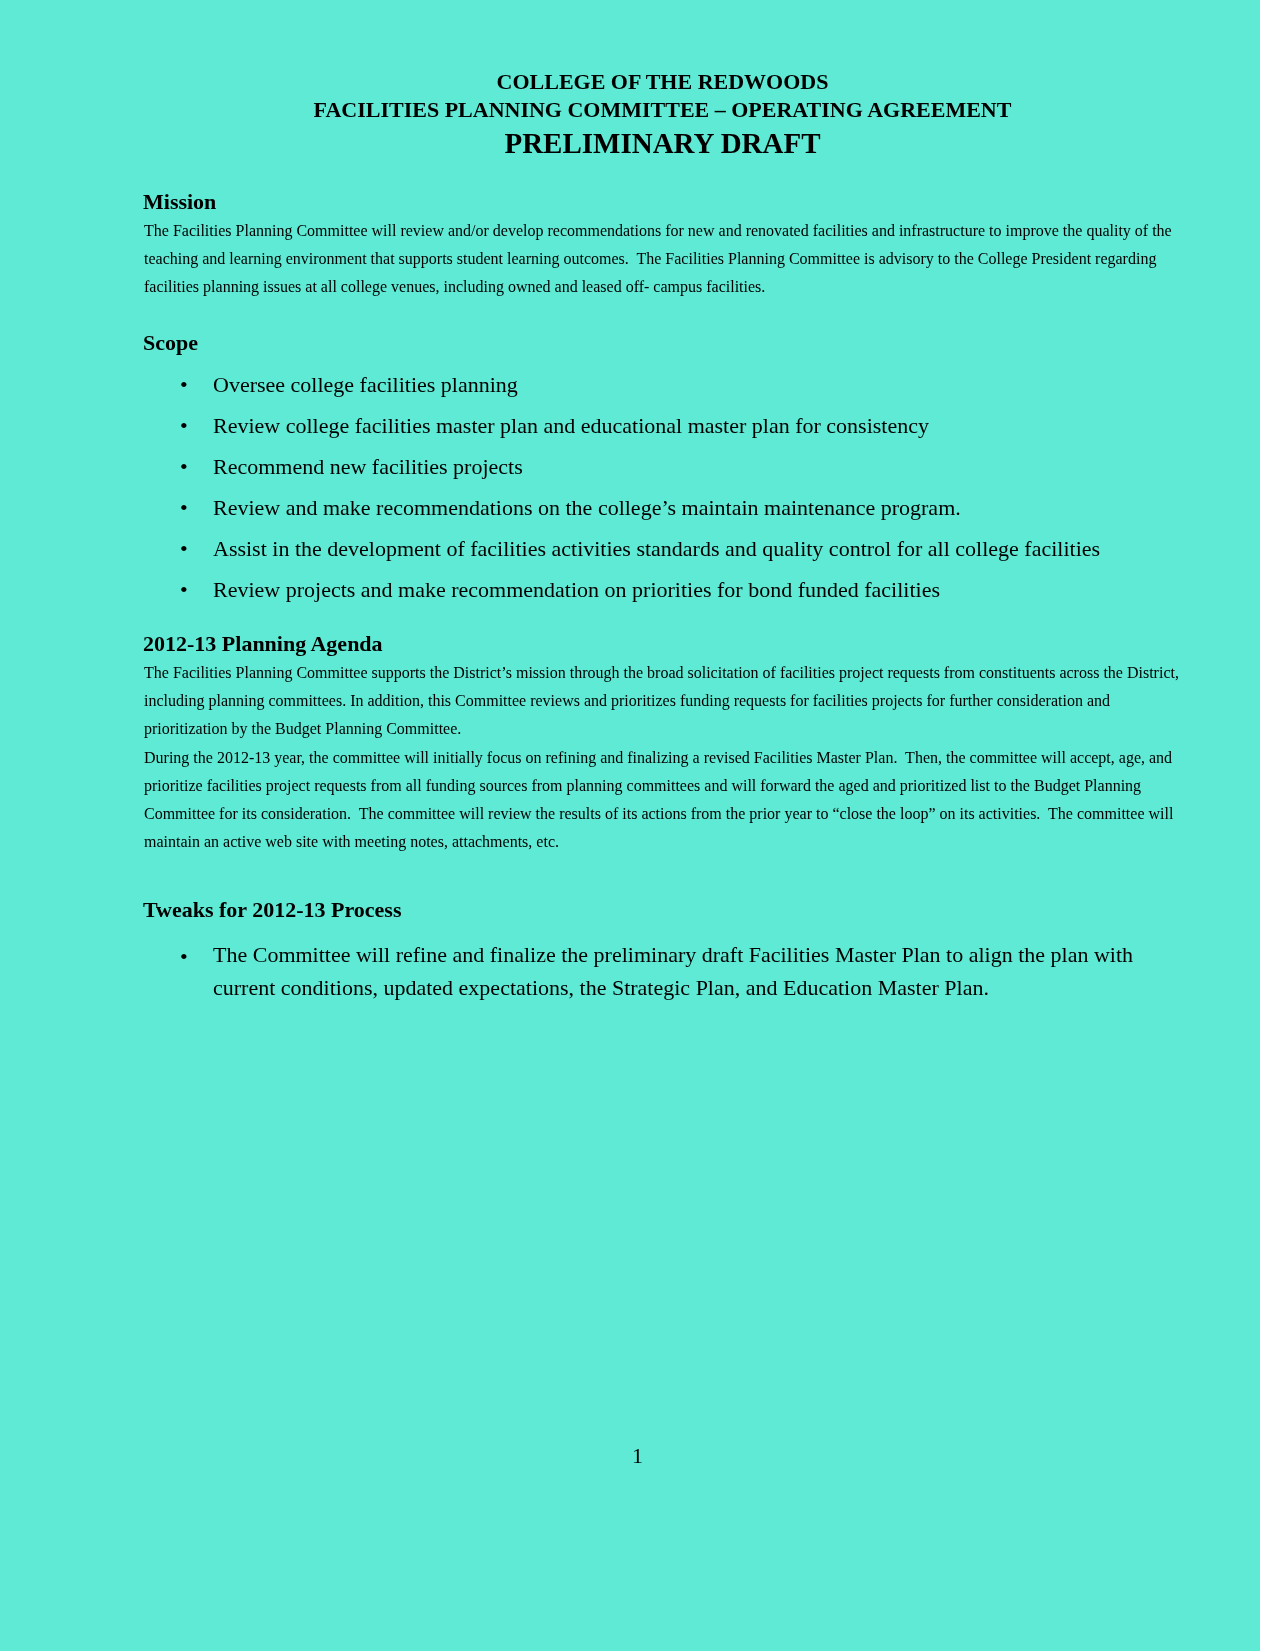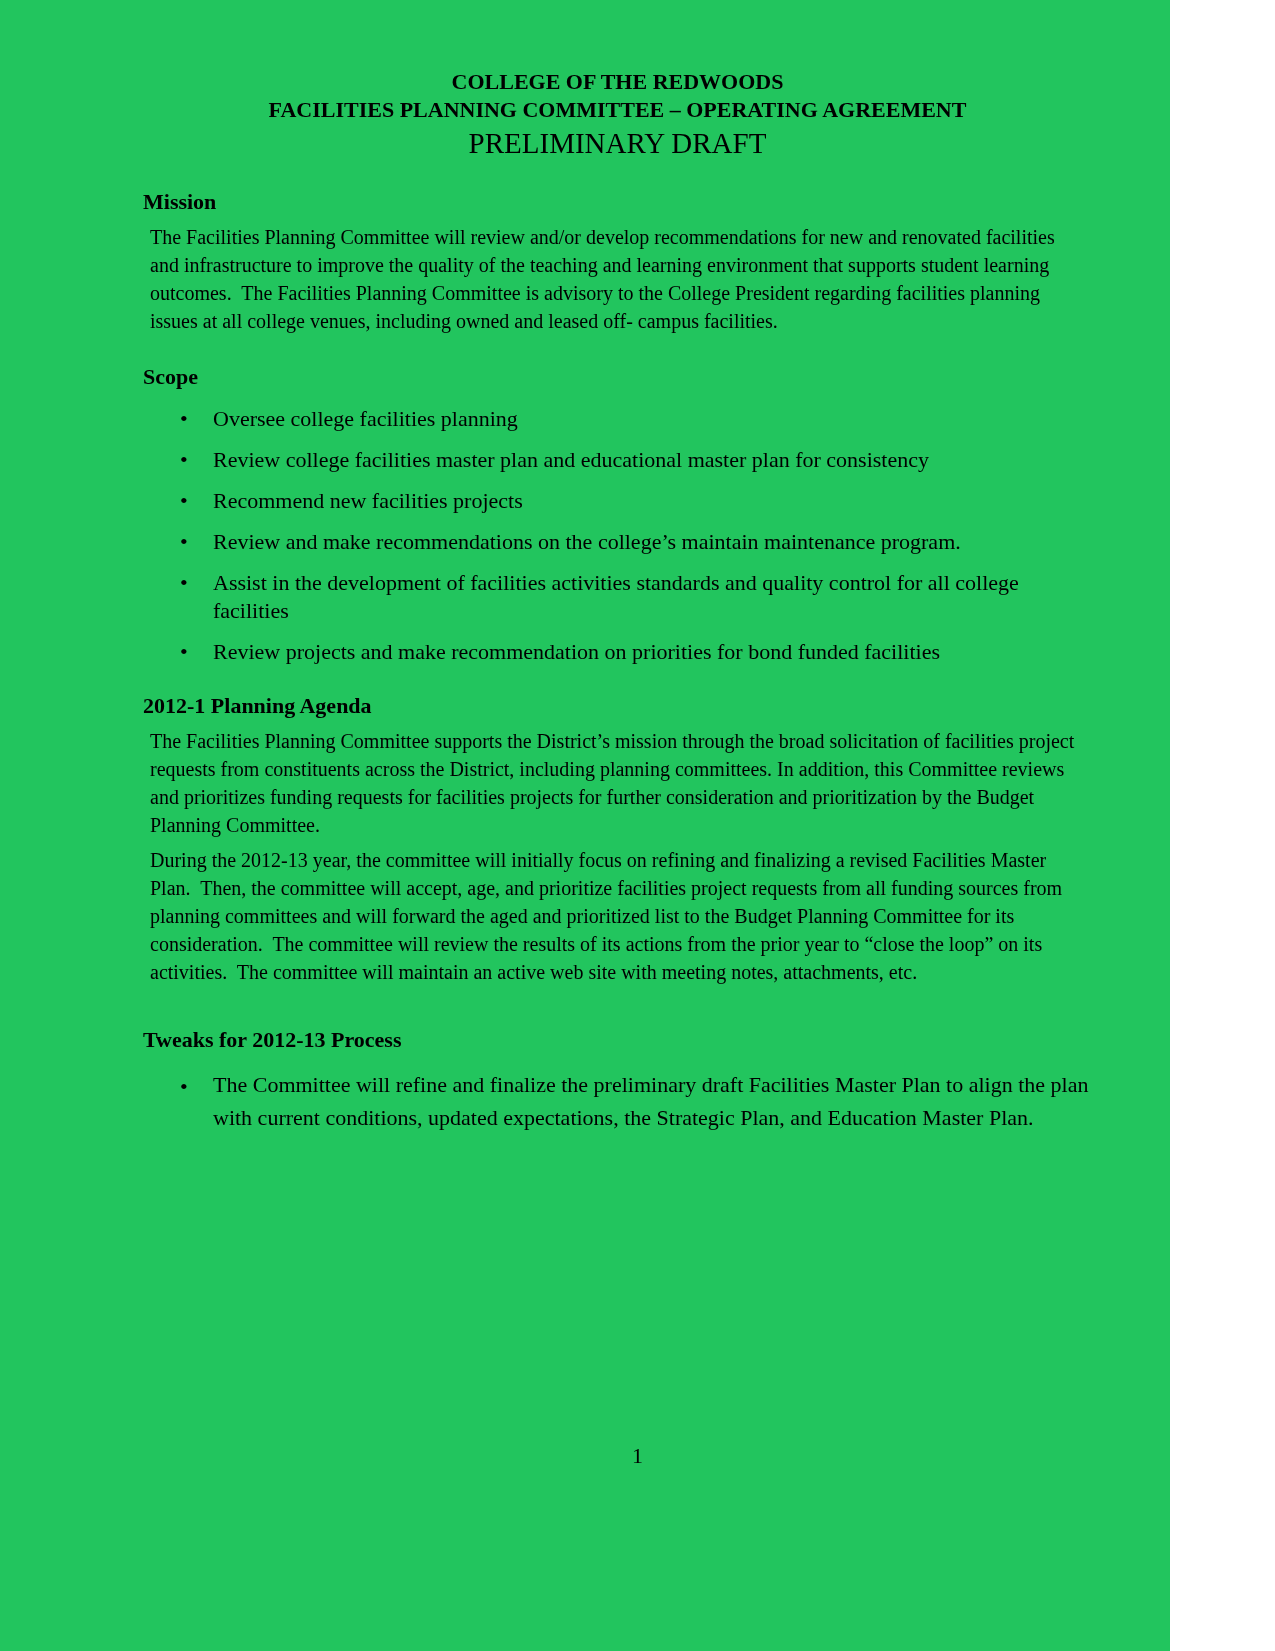--- a/index.html
+++ b/index.html
@@ -9,57 +9,57 @@
   }
   body {
     width: 1275px;
     height: 1651px;
     font-family: "Liberation Serif", "DejaVu Serif", serif;
     color: #000000;
   }
   .page {
     position: relative;
     box-sizing: border-box;
-    width: 1170px;
+    width: 1260px;
     min-height: 1651px;
     padding: 68px 78px 0 143px;
-    background: #22c55e;
+    background: #5eead4;
   }
   .center { text-align: center; }
 
   .title {
     font-size: 22px;
     line-height: 28px;
     font-weight: bold;
   }
   .draft {
     font-size: 29px;
     line-height: 38px;
-    font-weight: normal;
+    font-weight: bold;
   }
   .intro {
     margin: 54px 0 0 0;
     font-size: 22px;
     line-height: 28px;
     white-space: pre-wrap;
   }
   .heading {
     margin: 0;
     font-size: 22px;
     line-height: 28px;
     font-weight: bold;
   }
   .mission-heading { margin-top: 26px; }
   .scope-heading   { margin-top: 28px; }
   .agenda-heading  { margin-top: 26px; }
   .tweaks-heading  { margin-top: 40px; }
 
   p.body {
-    margin: 7px;
-    font-size: 20px;
+    margin: 1px;
+    font-size: 16px;
     line-height: 28px;
     white-space: pre-wrap;
   }
   .para-gap { margin-top: 30px; }
 
   ul.bullets {
     list-style: none;
     margin: 14px 0 0 0;
     padding: 0;
   }
@@ -112,21 +112,21 @@
   <h2 class="heading scope-heading">Scope</h2>
   <ul class="bullets">
     <li>Oversee college facilities planning</li>
     <li>Review college facilities master plan and educational master plan for consistency</li>
     <li>Recommend new facilities projects</li>
     <li>Review and make recommendations on the college’s maintain maintenance program.</li>
     <li>Assist in the development of facilities activities standards and quality control for all college facilities</li>
     <li>Review projects and make recommendation on priorities for bond funded facilities</li>
   </ul>
 
-  <h2 class="heading agenda-heading">2012-1 Planning Agenda</h2>
+  <h2 class="heading agenda-heading">2012-13 Planning Agenda</h2>
   <p class="body">The Facilities Planning Committee supports the District’s mission through the broad solicitation of facilities project requests from constituents across the District, including planning committees. In addition, this Committee reviews and prioritizes funding requests for facilities projects for further consideration and prioritization by the Budget Planning Committee.</p>
   <p class="body para-gap">During the 2012-13 year, the committee will initially focus on refining and finalizing a revised Facilities Master Plan.  Then, the committee will accept, age, and prioritize facilities project requests from all funding sources from planning committees and will forward the aged and prioritized list to the Budget Planning Committee for its consideration.  The committee will review the results of its actions from the prior year to “close the loop” on its activities.  The committee will maintain an active web site with meeting notes, attachments, etc.</p>
 
   <h2 class="heading tweaks-heading">Tweaks for 2012-13 Process</h2>
   <ul class="bullets tweaks-bullets">
     <li>The Committee will refine and finalize the preliminary draft Facilities Master Plan to align the plan with current conditions, updated expectations, the Strategic Plan, and Education Master Plan.</li>
   </ul>
 
   <div class="page-number">1</div>
 

